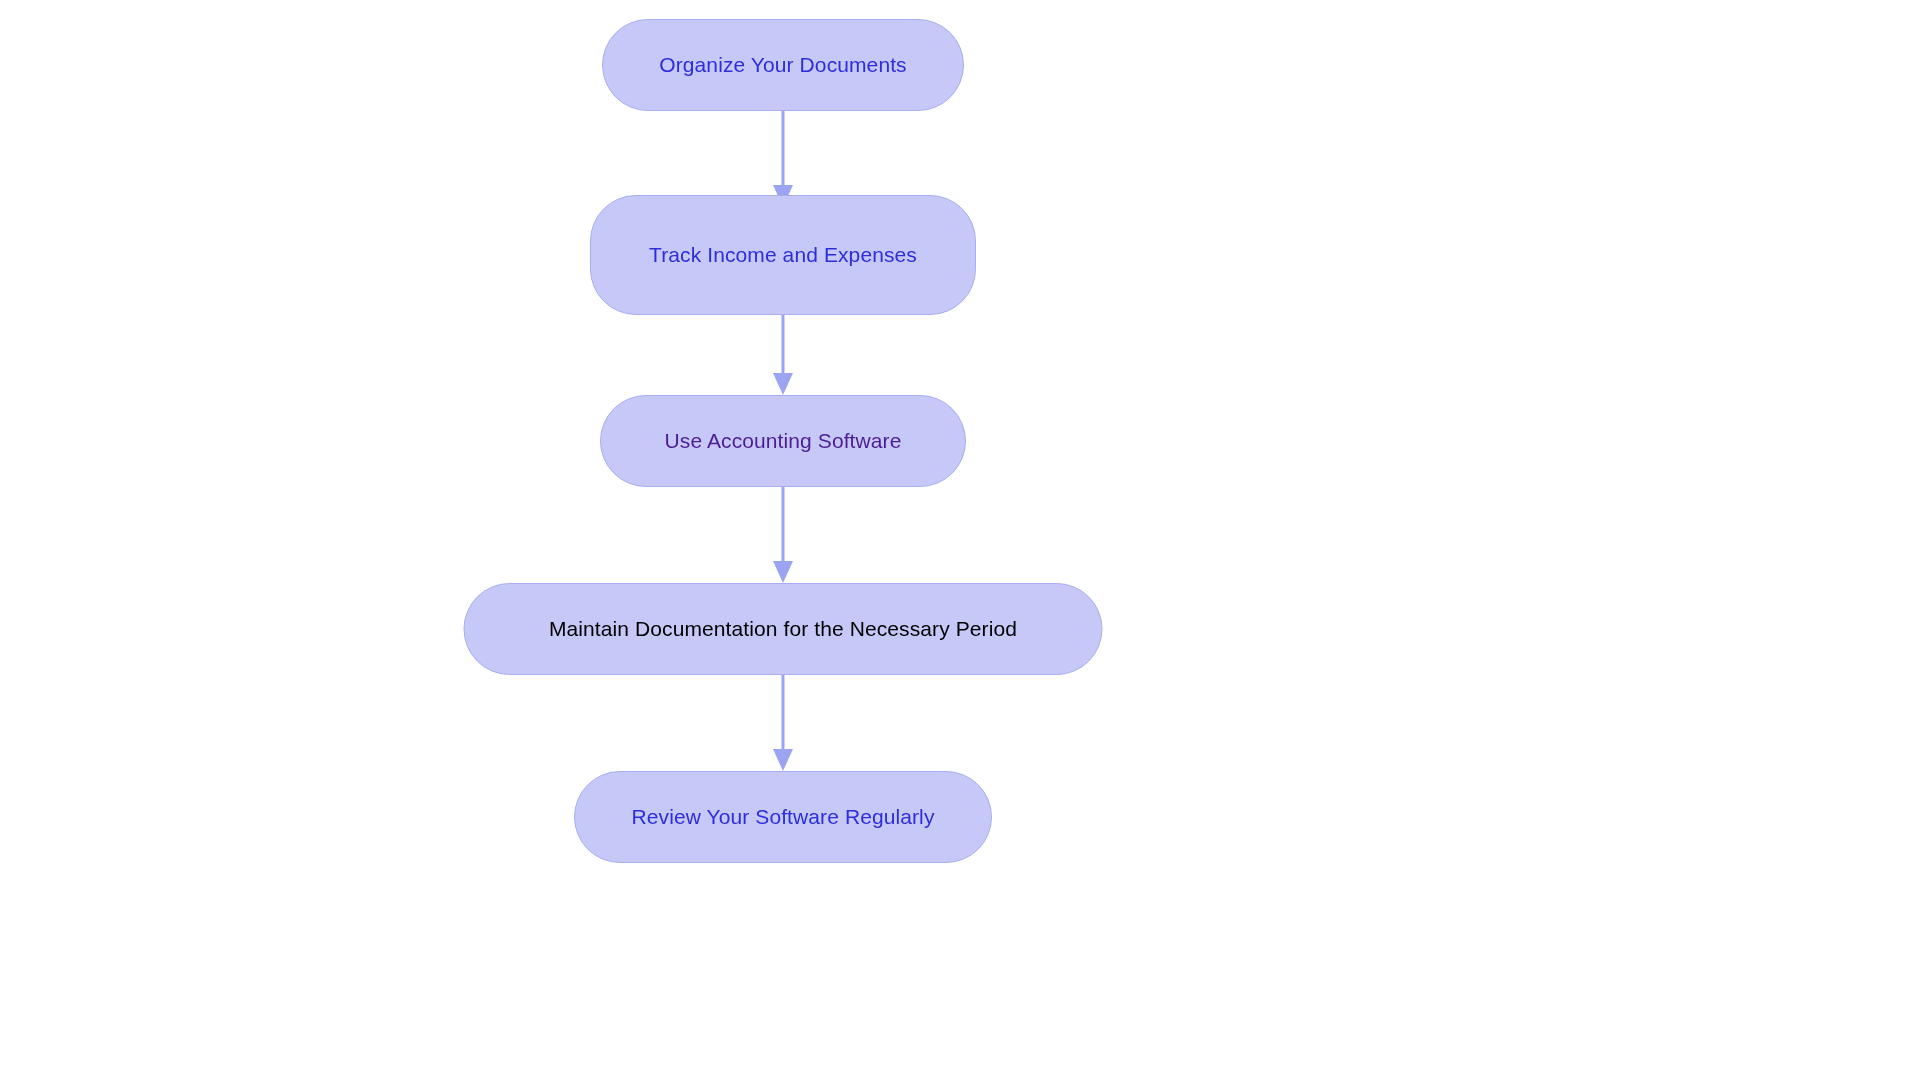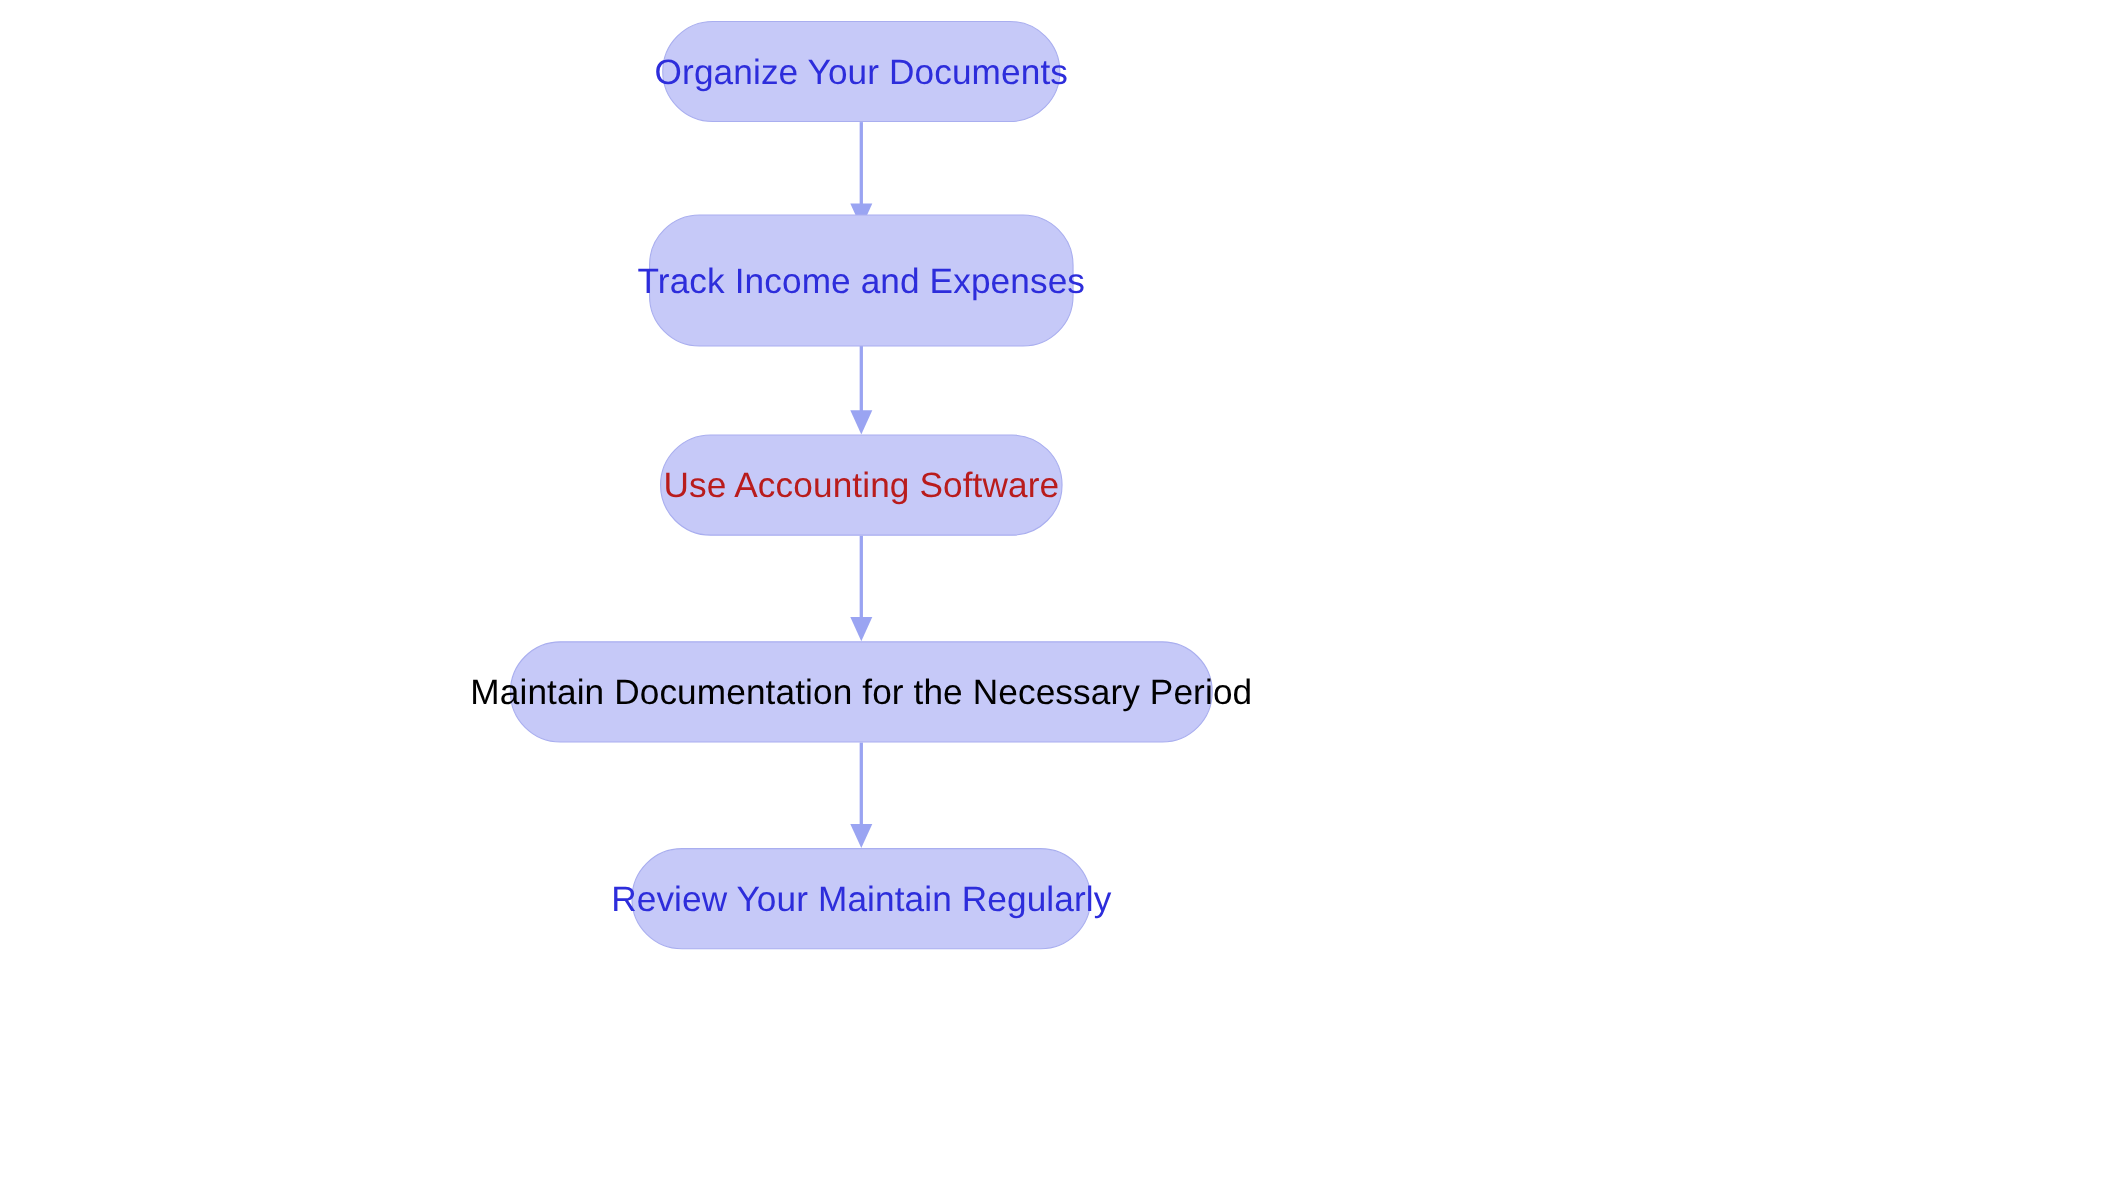--- a/index.html
+++ b/index.html
@@ -48,21 +48,21 @@
     align-items: center;
     justify-content: center;
     background: #c6c9f8;
     border: 1.6px solid #a9aeef;
     border-radius: 999px;
     transform: translateX(-50%);
   }
 
   .flow-node-label {
     color: #2d2ddb;
-    font-size: 32px;
+    font-size: 21px;
     font-weight: 400;
     line-height: 1.15;
     letter-spacing: 0.1px;
     white-space: nowrap;
     text-align: center;
     font-family: "Liberation Sans", "DejaVu Sans", sans-serif;
   }
 </style>
 </head>
 <body>
@@ -91,23 +91,23 @@
   </svg>
 
   <div id="node-layer">
       <div class="flow-node" style="left: 783px; top: 19px; width: 362px; height: 92px; background: rgb(198, 201, 248); border-color: rgb(169, 174, 239); border-radius: 46px;">
         <span class="flow-node-label" style="color: rgb(45, 45, 219);">Organize Your Documents</span>
       </div>
       <div class="flow-node" style="left: 783px; top: 195px; width: 386px; height: 120px; background: rgb(198, 201, 248); border-color: rgb(169, 174, 239); border-radius: 46px;">
         <span class="flow-node-label" style="color: rgb(45, 45, 219);">Track Income and Expenses</span>
       </div>
       <div class="flow-node" style="left: 783px; top: 395px; width: 366px; height: 92px; background: rgb(198, 201, 248); border-color: rgb(169, 174, 239); border-radius: 46px;">
-        <span class="flow-node-label" style="color: #b91c1c;">Use Accounting Software</span>
+        <span class="flow-node-label" style="color: #4c1d95;">Use Accounting Software</span>
       </div>
       <div class="flow-node" style="left: 783px; top: 583px; width: 639px; height: 92px; background: rgb(198, 201, 248); border-color: rgb(169, 174, 239); border-radius: 46px;">
         <span class="flow-node-label" style="color: #000000;">Maintain Documentation for the Necessary Period</span>
       </div>
       <div class="flow-node" style="left: 783px; top: 771px; width: 418px; height: 92px; background: rgb(198, 201, 248); border-color: rgb(169, 174, 239); border-radius: 46px;">
-        <span class="flow-node-label" style="color: rgb(45, 45, 219);">Review Your Maintain Regularly</span>
+        <span class="flow-node-label" style="color: rgb(45, 45, 219);">Review Your Software Regularly</span>
       </div>
     </div>
 
 </div>
 
 </body></html>

